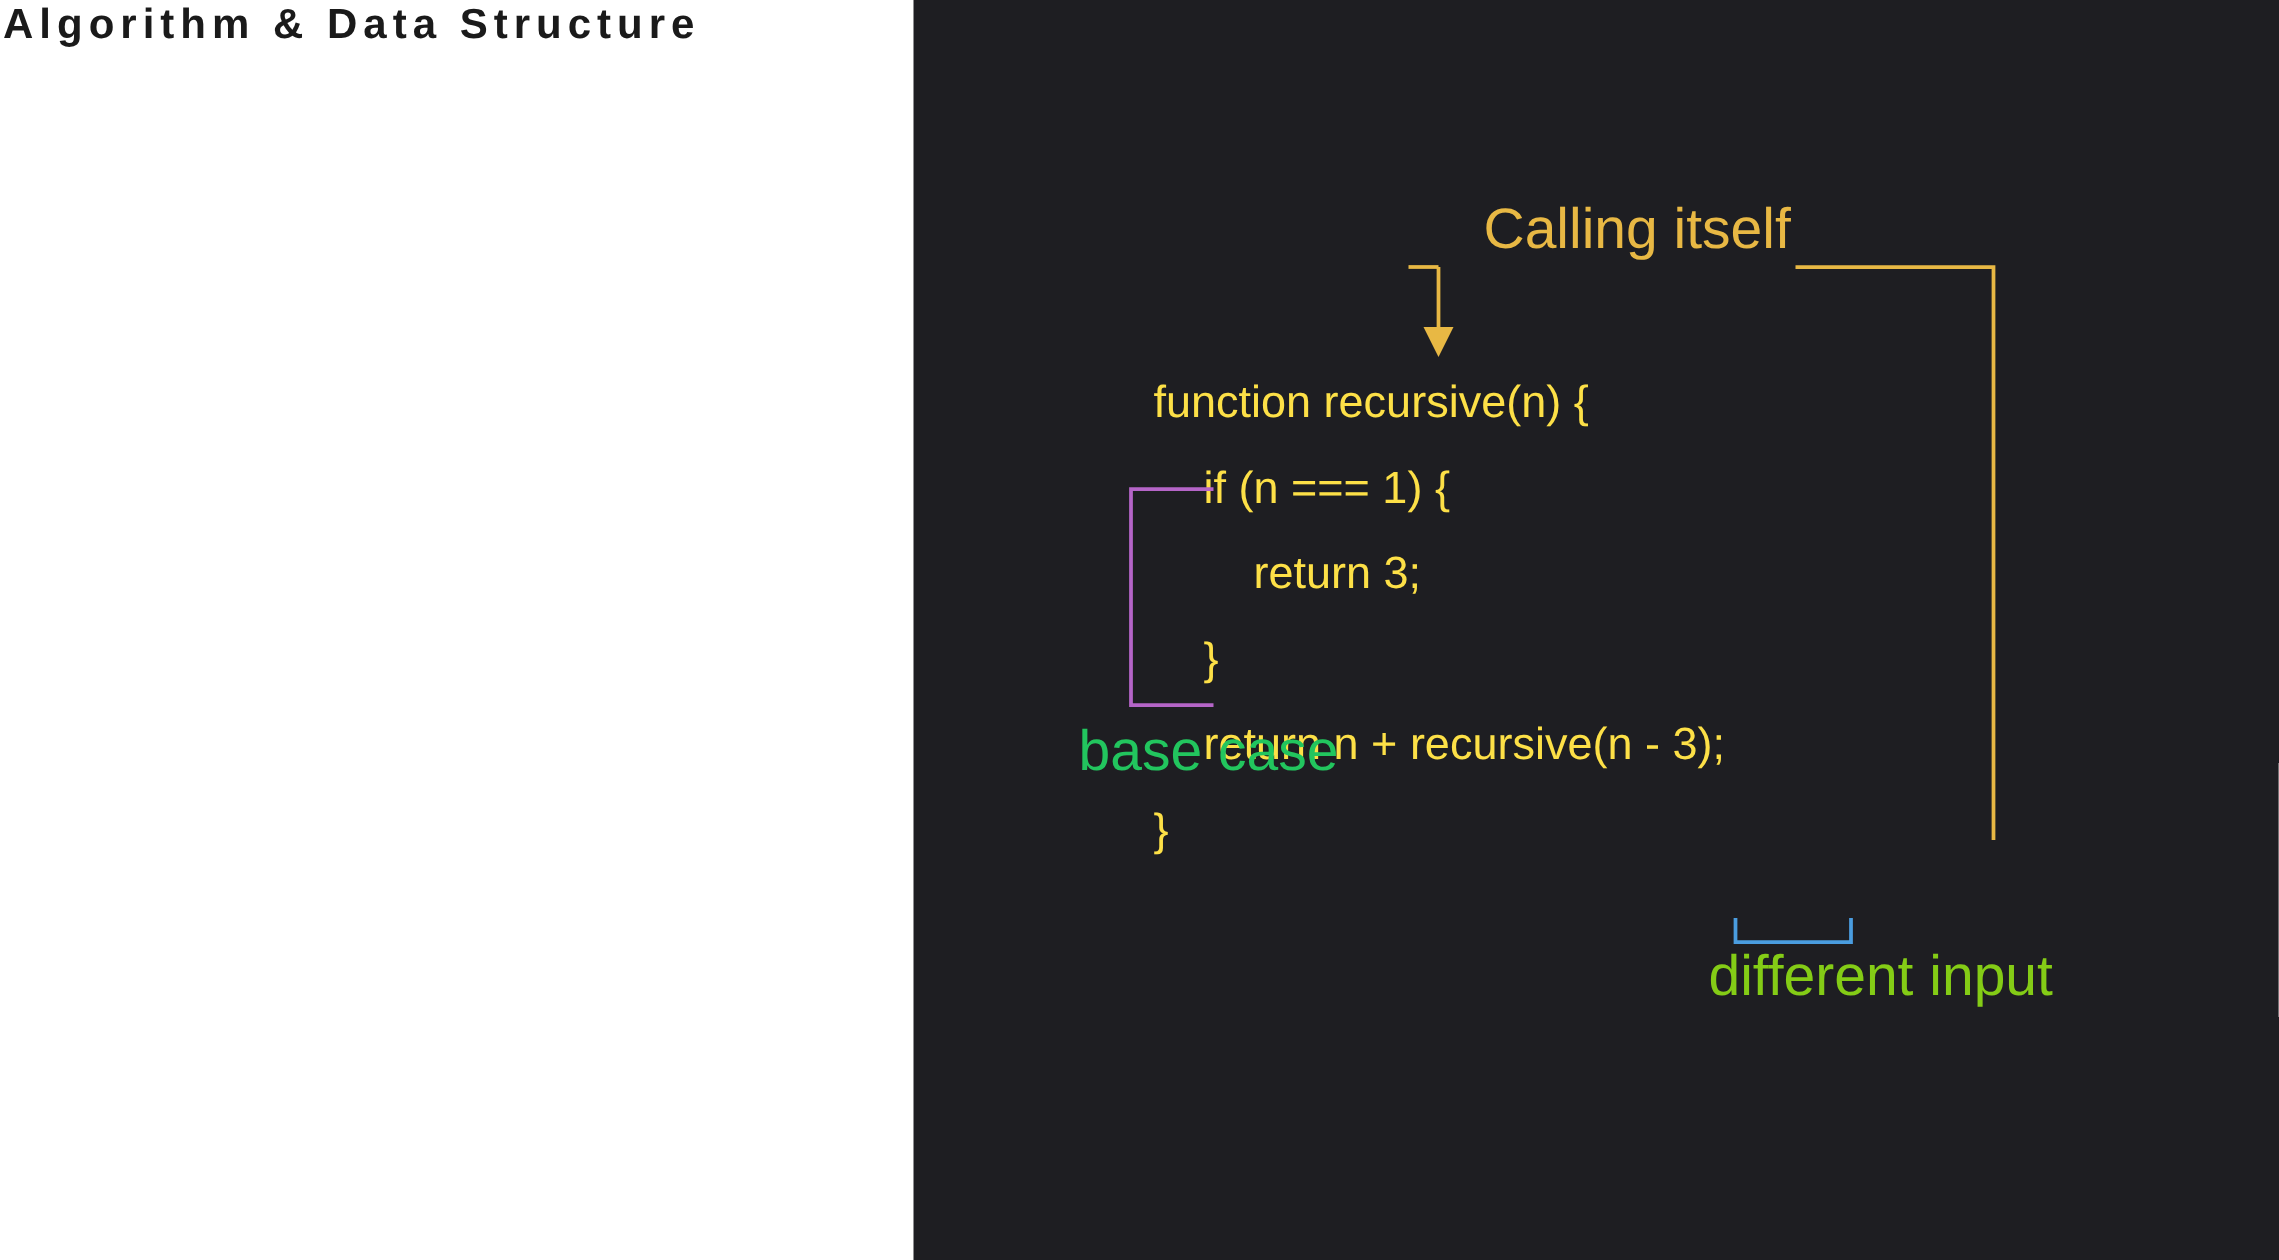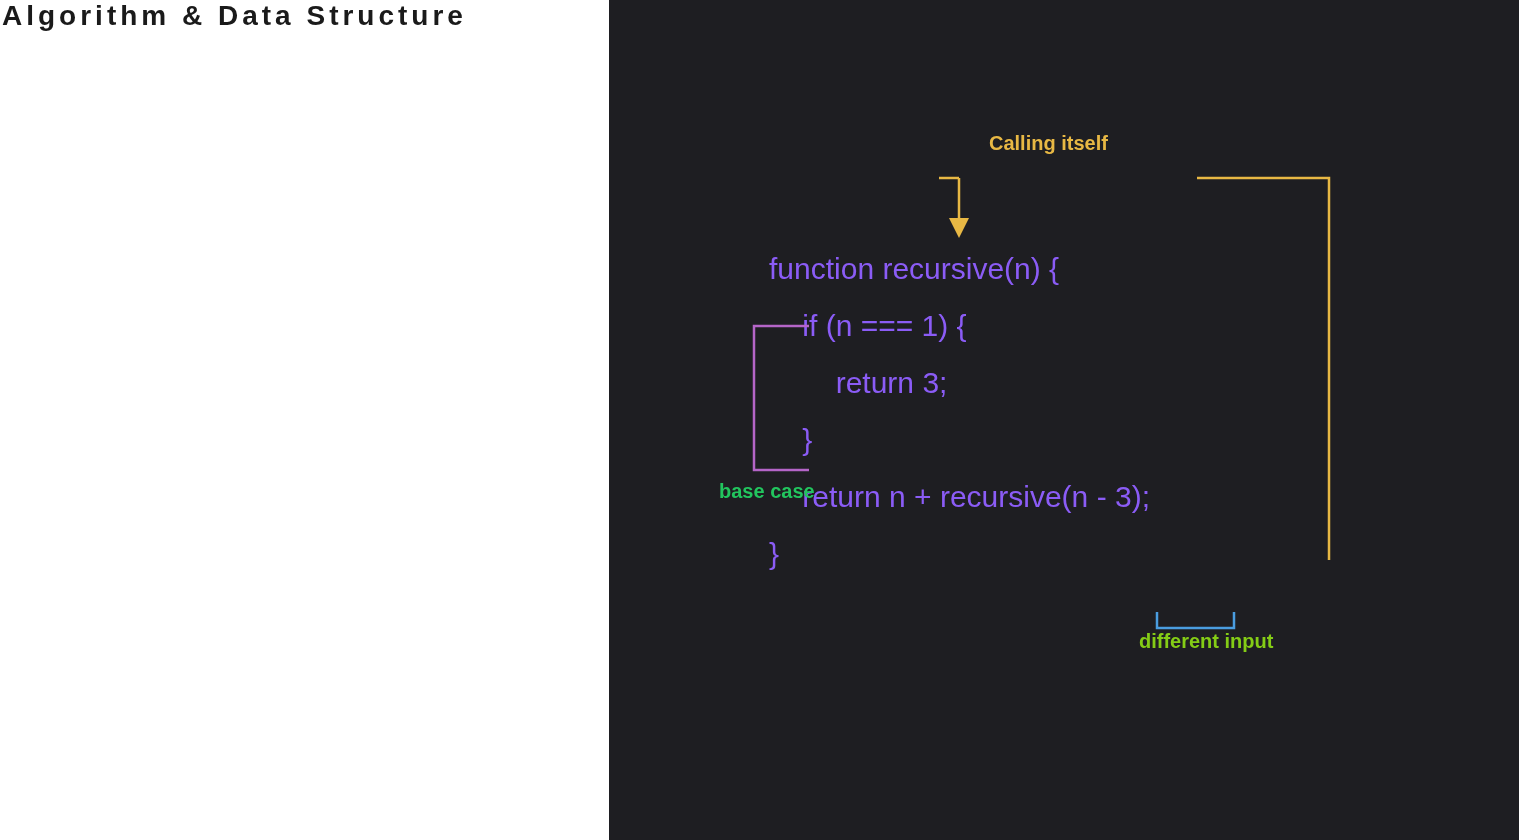--- a/index.html
+++ b/index.html
@@ -25,33 +25,33 @@
   padding-left: 2px;
 }
 .right-panel {
   width: 910px;
   height: 100%;
   background: #1e1e22;
   position: relative;
 }
 .annotation {
   position: absolute;
-  font-size: 20px;
-  font-weight: 700;
+  font-size: 38px;
+  font-weight: 400;
 }
 .annotation.yellow { color: #e8b844; }
 .annotation.purple { color: #22c55e; }
 .annotation.blue { color: #84cc16; }
 
 .code-block {
   position: absolute;
   left: 160px;
   top: 240px;
   font-size: 30px;
-  color: #8b5cf6;
+  color: #fde047;
   line-height: 1.9;
   font-family: -apple-system, BlinkMacSystemFont, "Segoe UI", Helvetica, Arial, sans-serif;
 }
 .code-line { white-space: pre; }
 
 svg.overlay {
   position: absolute;
   left: 0;
   top: 0;
   width: 910px;

